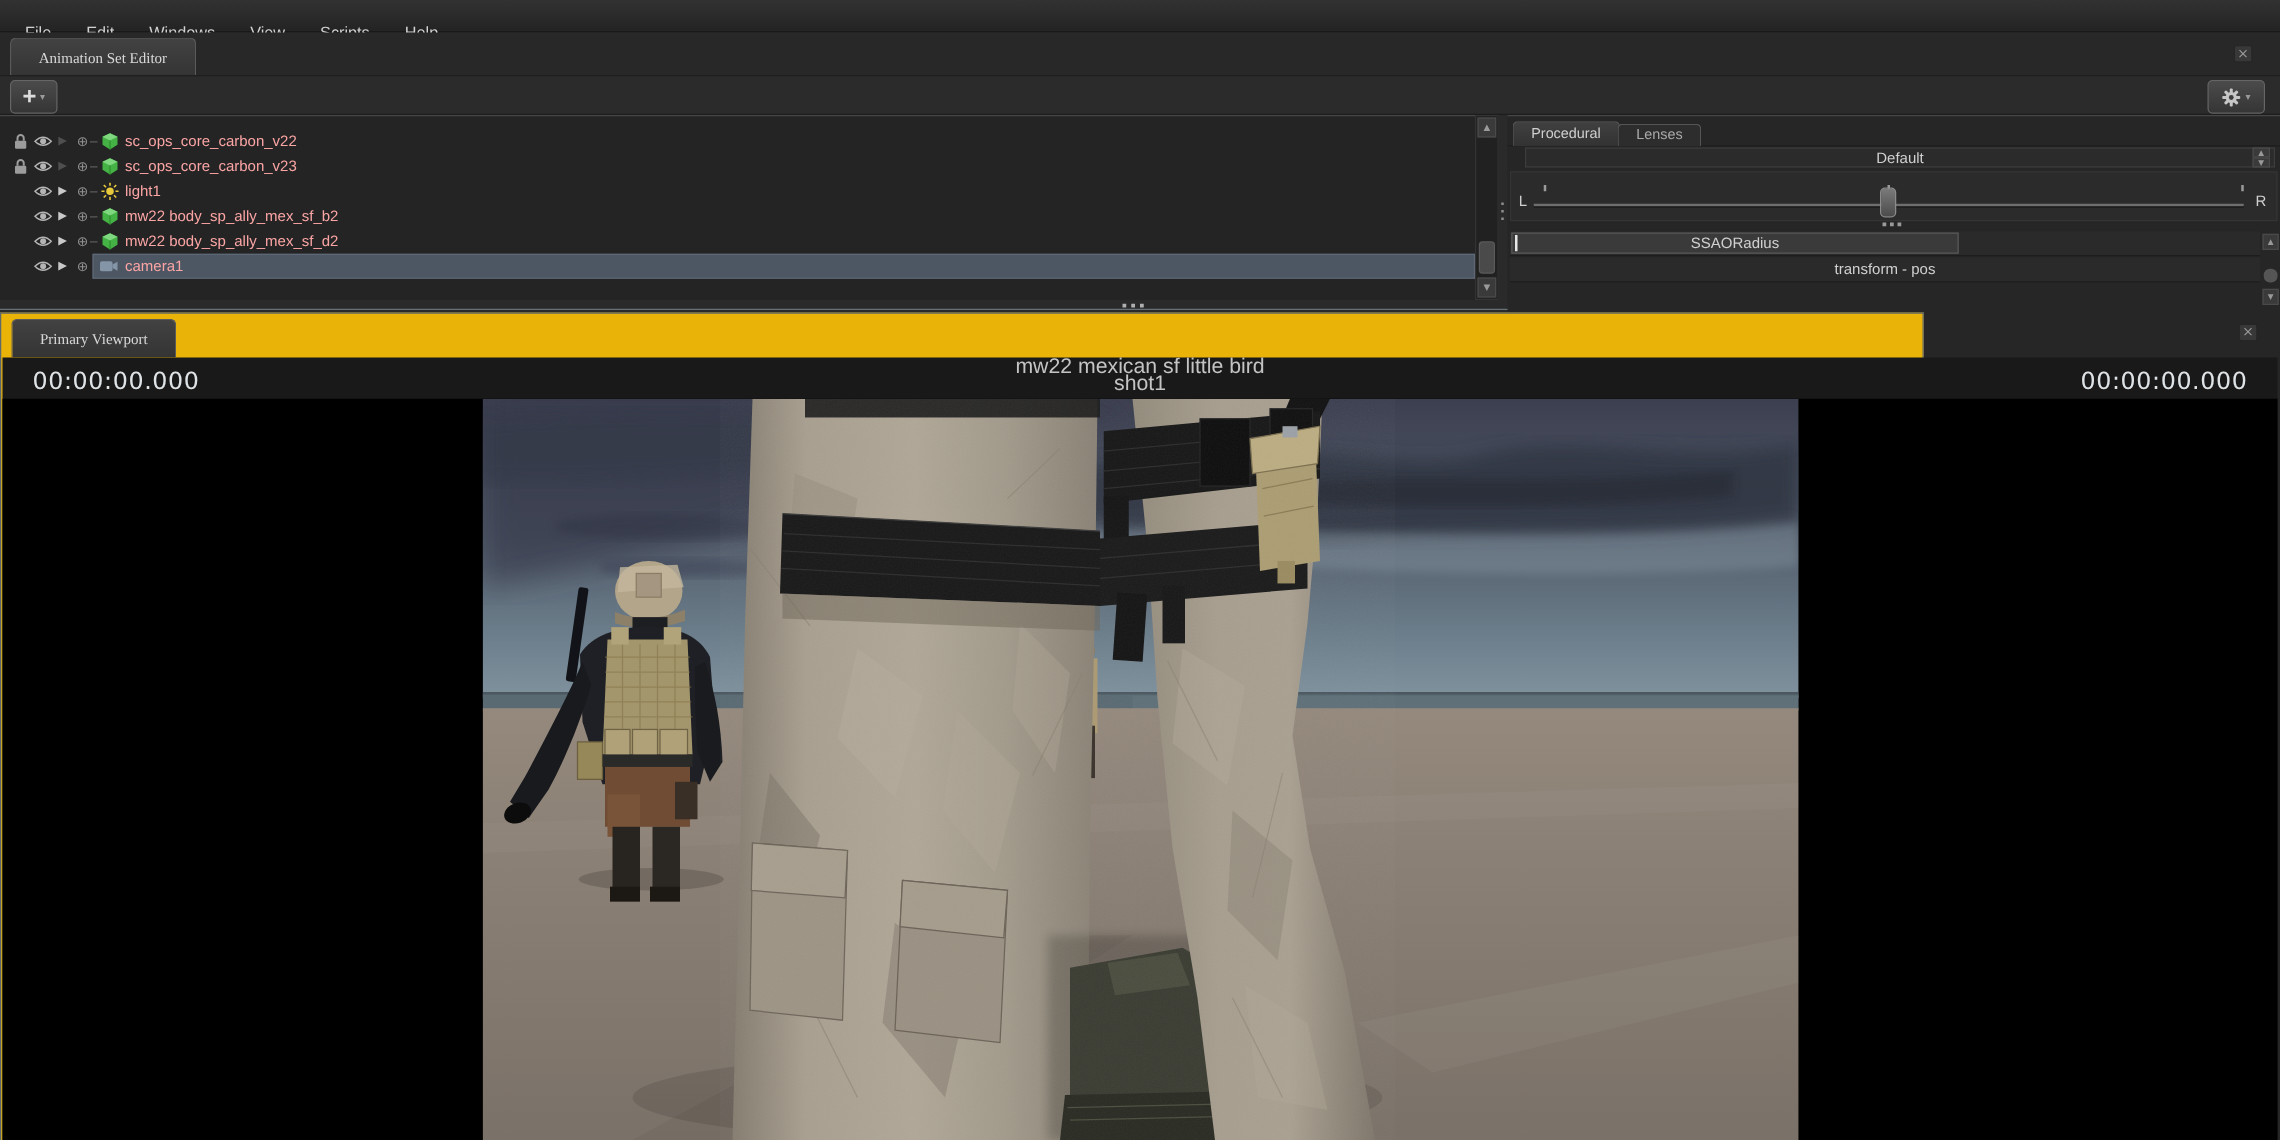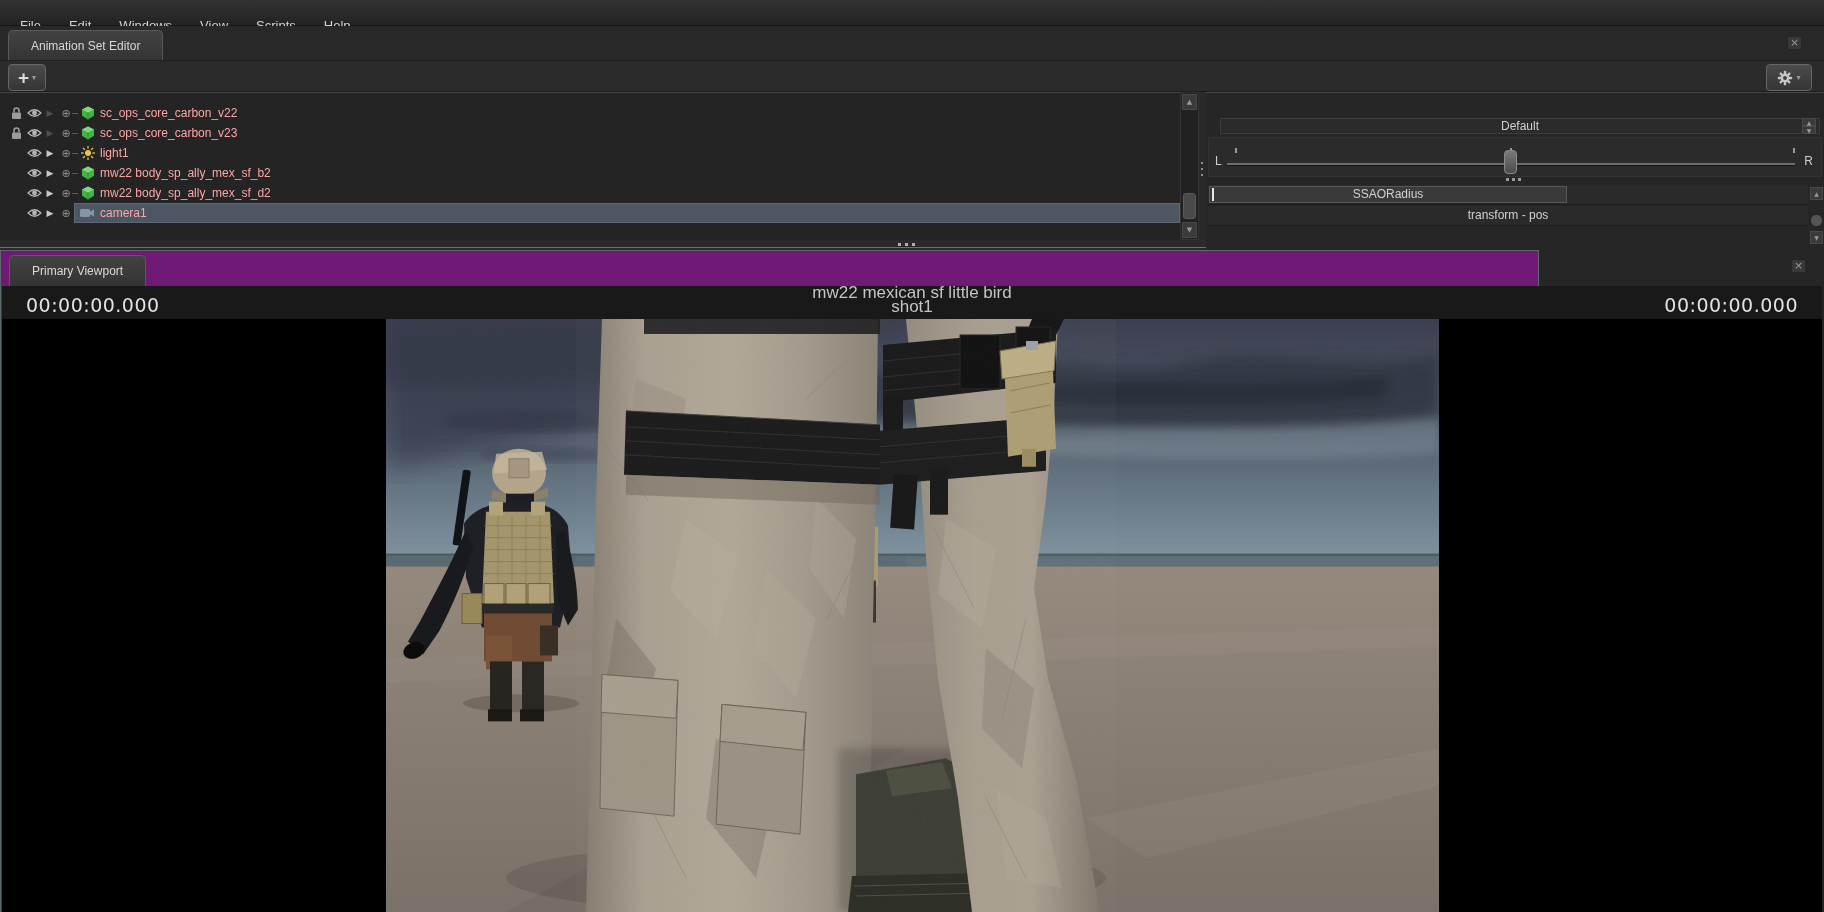--- a/index.html
+++ b/index.html
@@ -10,21 +10,21 @@
     color:#cccccc; font-size:12px; -webkit-font-smoothing:antialiased;
   }
   
   .menubar { position:absolute; left:0; top:0; width:1824px; height:26px;
     background:linear-gradient(#323232,#232323); border-bottom:1px solid #161616;
     display:flex; align-items:center; padding-left:6px; }
   .menu-item { padding:16px 14px; height:26px; line-height:26px; font-size:13px; color:#d2d2d2; cursor:default; }
   
   .tab { position:absolute; height:31px; line-height:30px; text-align:right;
     background:linear-gradient(#424242,#343434); border:1px solid #5a5a5a; border-bottom:none;
-    border-radius:5px 5px 0 0; color:#d8d8d8; font-size:12px; padding:0 22px; }
+    border-radius:5px 5px 0 0; color:#d8d8d8; font-size:12px; padding:0 22px;font-family:Liberation Serif, serif; }
   .tabbar1 { position:absolute; left:0; top:26px; width:1824px; height:34px; background:#282828; }
   .tabbar1 .tab { left:8px; top:4px; }
   .closebtn { position:absolute; width:15px; height:14px; background:#383838; border:1px solid #262626;
     border-radius:2px; color:#9a9a9a; font-size:11px; line-height:12px; text-align:center;
     font-family:"DejaVu Sans",sans-serif; cursor:pointer; }
   
   .toolbar { position:absolute; left:0; top:60px; width:1824px; height:32px;
     background:#2b2b2b; border-top:1px solid #1f1f1f; border-bottom:1px solid #1d1d1d; }
   .tool-btn { position:absolute; top:3px; height:27px; background:linear-gradient(#4b4b4b,#353535);
     border:1px solid #666; border-radius:4px; display:flex; align-items:center; justify-content:center;
@@ -78,21 +78,21 @@
   .prow .seltext { position:absolute; left:1px; width:358px; top:0; line-height:19px; text-align:center; }
   .pscroll-btn { position:absolute; left:604px; width:13px; height:13px; background:#3a3a3a; border:1px solid #4a4a4a;
     color:#999; font-size:6px; line-height:12px; text-align:center; font-family:"DejaVu Sans",sans-serif; cursor:pointer; }
   .pscroll-thumb { position:absolute; left:605px; width:11px; height:11px; background:#555; border-radius:5px; cursor:pointer; }
   
   .hsplit { position:absolute; left:0; top:240px; width:1206px; height:10px; background:#2a2a2a; cursor:row-resize; }
   .hsplit .dots { position:absolute; left:898px; top:3px; display:flex; gap:4px; }
   .hsplit .dots i { width:3px; height:3px; background:#b0b0b0; }
   .hsplit .line { position:absolute; left:0; top:7px; width:100%; height:1px; background:#76848a; opacity:.8; }
   
-  .vp-pane { position:absolute; left:0; top:250px; width:1539px; height:662px; background:#701a75;
+  .vp-pane { position:absolute; left:0; top:250px; width:1539px; height:662px; background:#eab308;
     border-left:1px solid #5d686e; border-right:1px solid #5d686e; border-top:1px solid #5d686e; }
   .vp-tabbar { position:absolute; left:0; top:2px; width:100%; height:33px; }
   .vp-tabbar .tab { left:8px; top:2px; }
   .vp-content { position:absolute; left:1px; top:35px; width:1820px; height:626px; background:#191919; }
   .tc { position:absolute; top:8px; font-family:"DejaVu Sans",sans-serif; font-size:19px; color:#dfe3e6; letter-spacing:.5px; }
   .vp-title { position:absolute; left:0; top:0; width:100%; text-align:center; color:#c4c4c4; font-size:17px; line-height:14px; }
   .vp-3d { position:absolute; left:0; top:33px; width:1820px; height:593px; background:#000; }
   .render { position:absolute; left:384px; top:0; width:1053px; height:593px; overflow:hidden; }
   svg { display:block; }
 </style>
@@ -285,20 +285,24 @@
     <div class="sbtn" style="bottom:1px;">▼</div>
   </div>
 
   <div class="vsplit">
     <i style="top:70px;"></i>
       <i style="top:76px;"></i>
       <i style="top:82px;"></i>
   </div>
 
   <div class="props">
+    <div class="ptabs">
+      <div class="ptab active" style="left:4px;">Procedural</div>
+      <div class="ptab inactive" style="left:88px;">Lenses</div>
+    </div>
     <div class="default-row">
       <span>Default</span>
       <div class="spin" style="top:-1px;">▲</div>
       <div class="spin" style="top:7px;">▼</div>
     </div>
     <div class="slider-row">
       <span class="sl-lab" style="left:6px;">L</span>
       <div class="sl-track"></div>
       <div class="sl-tick" style="left:26px;"></div>
       <div class="sl-tick" style="left:301px;"></div>

